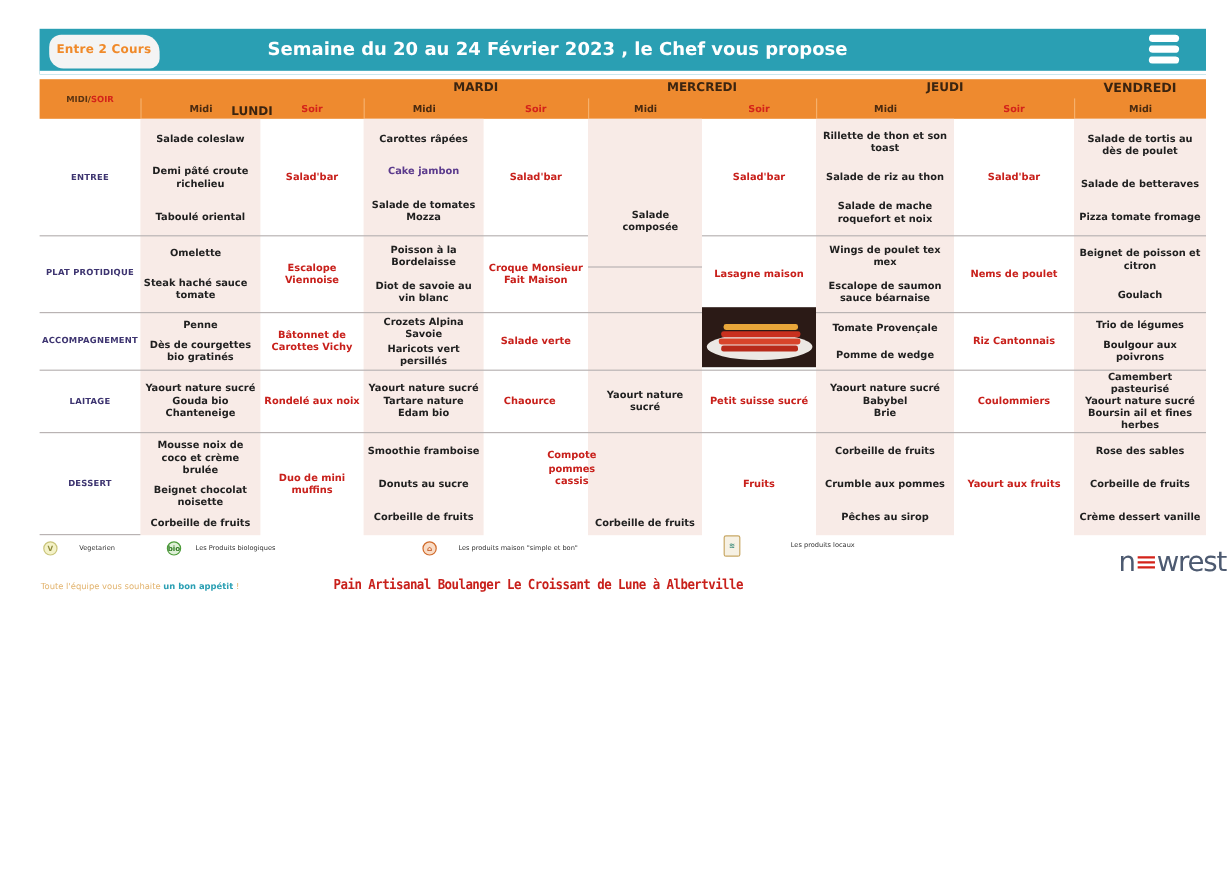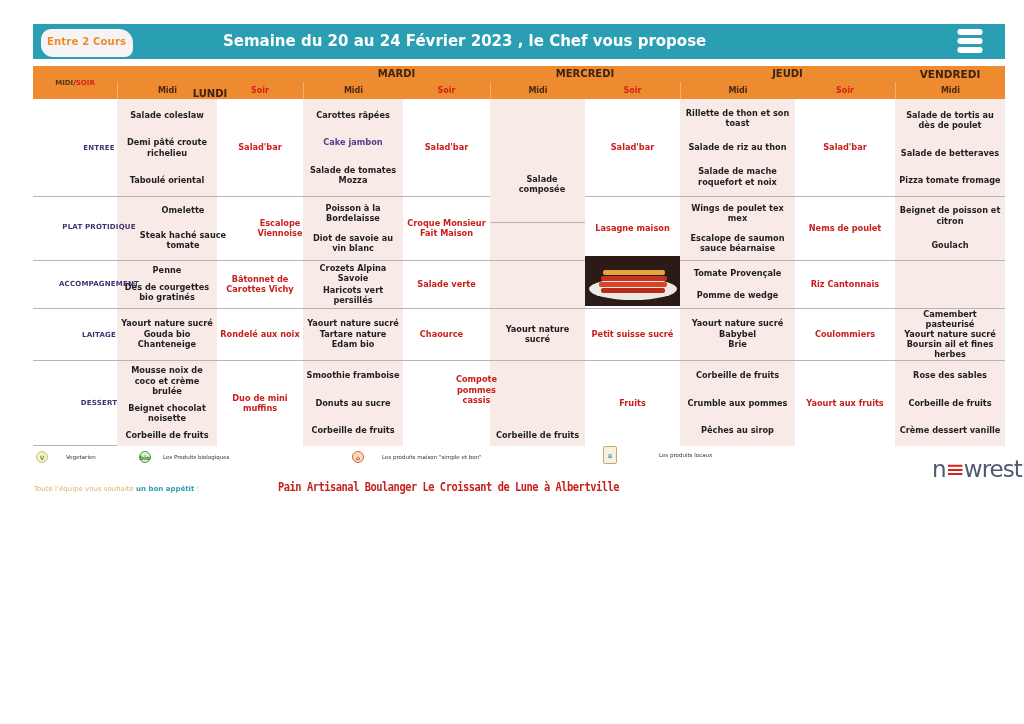--- a/index.html
+++ b/index.html
@@ -18,21 +18,21 @@
   .hdr { position: absolute; left: 33px; top: 66px; width: 972px; height: 33px; background: #ee8a2f; }
   .hdr-corner { position: absolute; left: 0; top: 0; width: 84px; height: 33px; display: flex; align-items: center; justify-content: center; font-size: 7px; font-weight: bold; color: #5a3413; }
   .hdr-corner .soir { color: #d4231a; }
   .day { position: absolute; top: 0; height: 16px; font-size: 10px; font-weight: bold; color: #3b2410; text-align: center; line-height: 16px; }
   .sub { position: absolute; top: 16px; height: 17px; font-size: 8px; font-weight: bold; text-align: center; line-height: 17px; color: #4a2a10; border-left: 1px solid #f6b06b; }
   .sub.soir { color: #d4231a; border-left: none; }
 
   .grid { position: absolute; left: 33px; top: 99px; width: 972px; height: 347px; }
   .col-bg { position: absolute; top: 0; height: 347px; }
   .midi-bg { background: #f8ebe7; }
-  .cat { position: absolute; left: 0; width: 84px; font-size: 7px; color: #3d3470; text-align: center; font-weight: bold; letter-spacing: 0.2px; margin-left: 24px; }
+  .cat { position: absolute; left: 0; width: 84px; font-size: 7px; color: #3d3470; text-align: center; font-weight: bold; letter-spacing: 0.2px; }
   .hline { position: absolute; height: 1px; background: #b9b3b3; }
   .cell { position: absolute; display: flex; flex-direction: column; align-items: center; justify-content: space-around; text-align: center; font-size: 8.2px; font-weight: bold; color: #1f1f1f; line-height: 10.5px; padding: 2px 3px; }
   .cell.center { justify-content: center; }
   .cell .it { display: block; }
   .red { color: #c8201b; }
   .purple { color: #5b3a8c; }
 
   .lasagna { position: absolute; left: 553px; top: 157px; width: 95px; height: 50px; background: #2b1a16; overflow: hidden; }
   .lasagna .plate { position: absolute; left: 4px; top: 22px; width: 88px; height: 22px; background: #ece8e4; border-radius: 50%; }
   .lasagna .layer { position: absolute; height: 5px; border-radius: 2px; }
@@ -108,21 +108,21 @@
     <div class="cat" style="top:124px;">PLAT PROTIDIQUE</div>
     <div class="cat" style="top:181px;">ACCOMPAGNEMENT</div>
     <div class="cat" style="top:232px;">LAITAGE</div>
     <div class="cat" style="top:300px;">DESSERT</div>
 
     <div class="cell" style="left:84px;top:0;width:100px;height:97px;">
       <span class="it">Salade coleslaw</span>
       <span class="it">Demi pâté croute richelieu</span>
       <span class="it">Taboulé oriental</span>
     </div>
-    <div class="cell" style="left:100px;top:97px;width:100px;height:64px;">
+    <div class="cell" style="left:80px;top:97px;width:100px;height:64px;">
       <span class="it">Omelette</span>
       <span class="it">Steak haché sauce tomate</span>
     </div>
     <div class="cell" style="left:84px;top:161px;width:100px;height:48px;">
       <span class="it">Penne</span>
       <span class="it">Dès de courgettes bio gratinés</span>
     </div>
     <div class="cell center" style="left:84px;top:209px;width:100px;height:52px;">
       <span class="it">Yaourt nature sucré</span>
       <span class="it">Gouda bio</span>
@@ -130,21 +130,21 @@
     </div>
     <div class="cell" style="left:84px;top:261px;width:100px;height:86px;">
       <span class="it">Mousse noix de coco et crème brulée</span>
       <span class="it">Beignet chocolat noisette</span>
       <span class="it">Corbeille de fruits</span>
     </div>
 
     <div class="cell center red" style="left:184px;top:0;width:86px;height:97px;">
         <span class="it">Salad'bar</span>
       </div>
-    <div class="cell center red" style="left:184px;top:97px;width:86px;height:64px;margin-left:20px;">
+    <div class="cell center red" style="left:184px;top:97px;width:86px;height:64px;">
         <span class="it">Escalope Viennoise</span>
       </div>
     <div class="cell center red" style="left:184px;top:161px;width:86px;height:48px;">
         <span class="it">Bâtonnet de Carottes Vichy</span>
       </div>
     <div class="cell center red" style="left:184px;top:209px;width:86px;height:52px;">
         <span class="it">Rondelé aux noix</span>
       </div>
     <div class="cell center red" style="left:184px;top:261px;width:86px;height:86px;">
         <span class="it">Duo de mini muffins</span>
@@ -254,20 +254,24 @@
       </div>
 
     <div class="cell" style="left:862px;top:0;width:110px;height:97px;">
       <span class="it">Salade de tortis au dès de poulet</span>
       <span class="it">Salade de betteraves</span>
       <span class="it">Pizza tomate fromage</span>
     </div>
     <div class="cell" style="left:862px;top:97px;width:110px;height:64px;">
       <span class="it">Beignet de poisson et citron</span>
       <span class="it">Goulach</span>
+    </div>
+    <div class="cell" style="left:862px;top:161px;width:110px;height:48px;">
+      <span class="it">Trio de légumes</span>
+      <span class="it">Boulgour aux poivrons</span>
     </div>
     <div class="cell center" style="left:862px;top:209px;width:110px;height:52px;line-height:10px;">
       <span class="it">Camembert pasteurisé</span>
       <span class="it">Yaourt nature sucré</span>
       <span class="it">Boursin ail et fines herbes</span>
     </div>
     <div class="cell" style="left:862px;top:261px;width:110px;height:86px;">
       <span class="it">Rose des sables</span>
       <span class="it">Corbeille de fruits</span>
       <span class="it">Crème dessert vanille</span>

